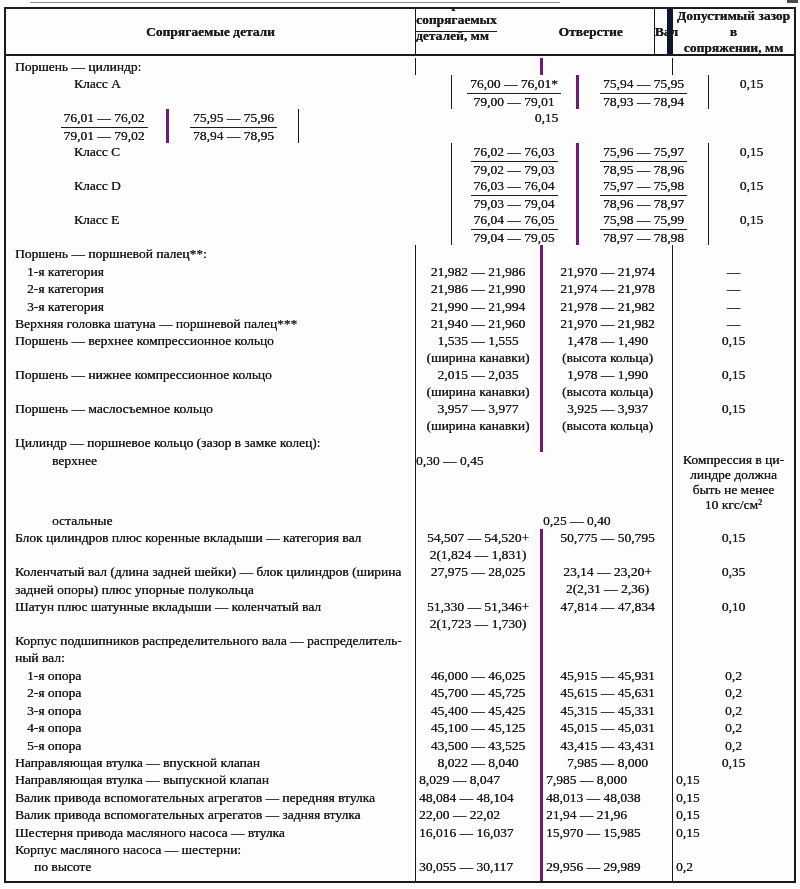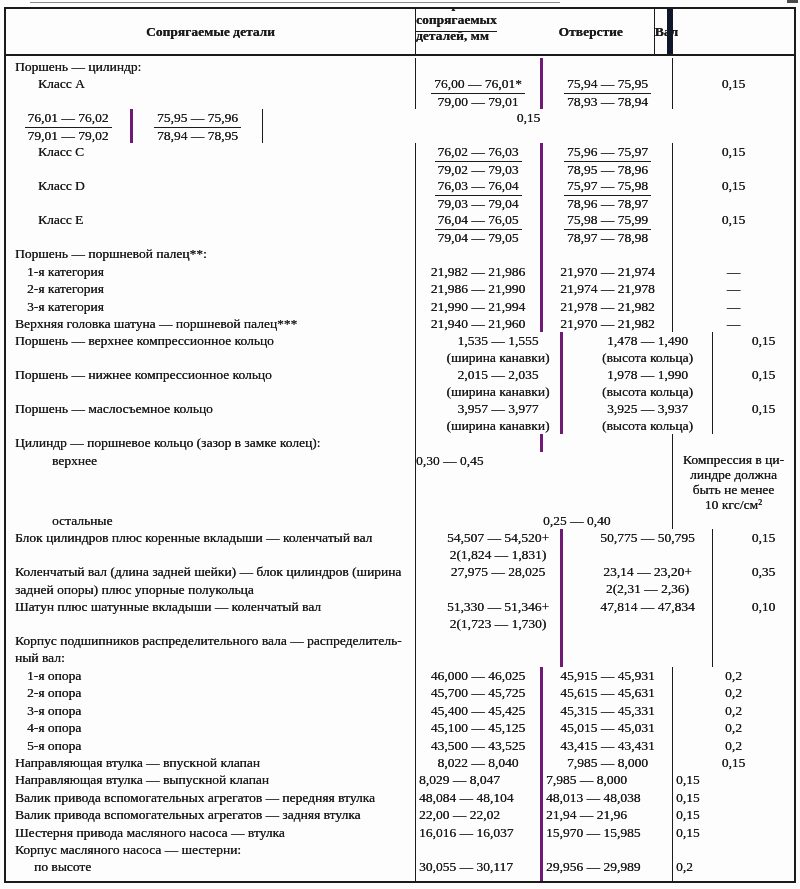--- a/index.html
+++ b/index.html
@@ -20,22 +20,22 @@
   .thmid{width:257px;border-right:6px solid #0f172a;display:flex;box-sizing:border-box;gap:31px;}
   .thmid-top{height:22px;border-bottom:1px solid #1b1b1b;display:flex;align-items:center;justify-content:center;}
   .thmid-bot{flex:1;display:flex;}
   .th-hole{width:127px;border-right:1px solid #1b1b1b;display:flex;align-items:center;justify-content:center;}
   .th-shaft{flex:1;display:flex;align-items:center;justify-content:center;}
   .th4{flex:1;display:flex;flex-direction:column;align-items:center;justify-content:center;line-height:16px;text-align:center;}
 
   
   .tbody{padding-top:2px;font-size:13.5px;}
   .trow{display:flex;align-items:stretch;min-height:17.4px;line-height:17.4px;}
-  .trow.rh33{min-height:33px;}
-  .trow.rh34{min-height:34px;gap:20px;}
+  .trow.rh33{min-height:33px;margin-left:36px;}
+  .trow.rh34{min-height:34px;}
   .td{box-sizing:border-box;}
   .td1{width:410px;border-right:1px solid #1b1b1b;padding-left:9px;}
   .td2{width:127px;border-right:3px solid #701a75;text-align:center;}
   .td3{width:130px;border-right:1px solid #1b1b1b;text-align:center;}
   .td4{flex:1;text-align:center;}
   .tdm{width:257px;border-right:1px solid #1b1b1b;}
   .tdm.pr{padding-left:127px;}
   .trow.left .td2,.trow.left .td3,.trow.left .td4{text-align:left;padding-left:3px;}
 
   .lbl{white-space:nowrap;}
@@ -59,20 +59,24 @@
   <div class="tbl">
     <div class="thead">
       <div class="th th1">Сопрягаемые детали</div>
       <div class="thmid">
         <div class="thmid-top">Размеры сопрягаемых деталей, мм</div>
         <div class="thmid-bot">
           <div class="th th-hole">Отверстие</div>
           <div class="th th-shaft">Вал</div>
         </div>
       </div>
+      <div class="th th4">
+        <div>Допустимый зазор в</div>
+        <div>сопряжении, мм</div>
+      </div>
     </div>
     <div class="tbody">
         <div class="trow">
           <div class="td td1">
             <div class="lbl">Поршень — цилиндр:</div>
           </div>
           <div class="td td2"></div>
           <div class="td td3"></div>
           <div class="td td4"></div>
         </div>
@@ -233,21 +237,21 @@
         </div>
         <div class="trow">
           <div class="td td1">
             <div class="lbl ind4">остальные</div>
           </div>
           <div class="tdm td pr">0,25 — 0,40</div>
           <div class="td td4"></div>
         </div>
         <div class="trow rh34">
           <div class="td td1">
-            <div class="lbl">Блок цилиндров плюс коренные вкладыши — коленчатый вал</div>
+            <div class="lbl">Блок цилиндров плюс коренные вкладыши — категория вал</div>
           </div>
           <div class="td td2">
             <div class="vline">54,507 — 54,520+</div>
             <div class="vline">2(1,824 — 1,831)</div>
           </div>
           <div class="td td3">
             <div class="vline">50,775 — 50,795</div>
           </div>
           <div class="td td4">0,15</div>
         </div>

